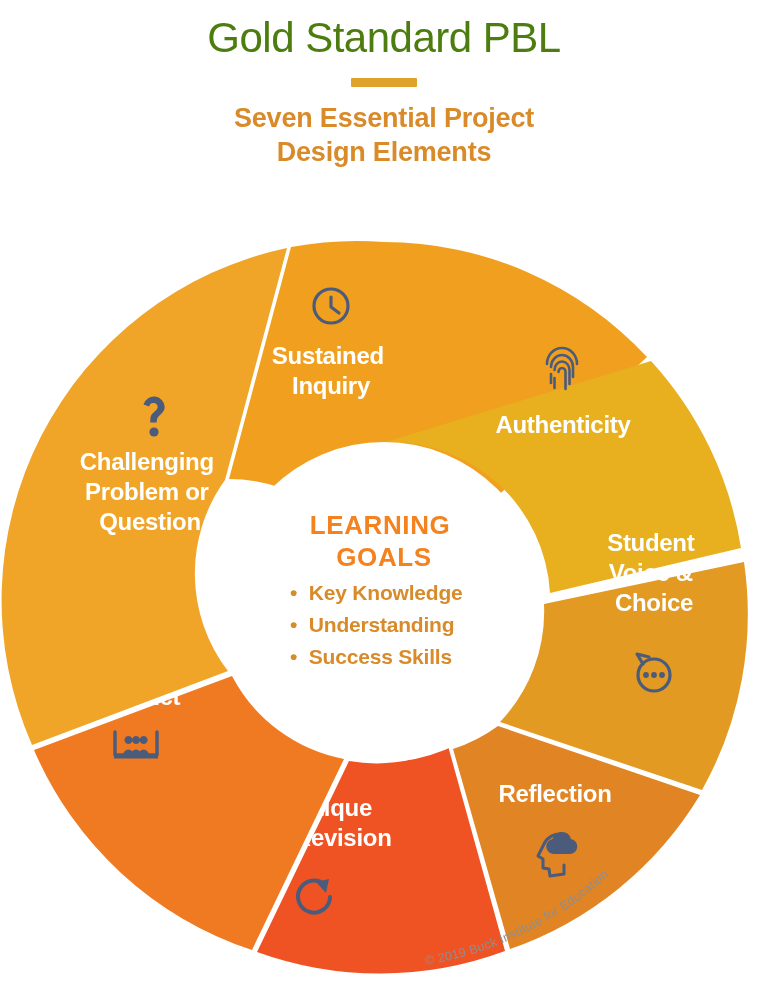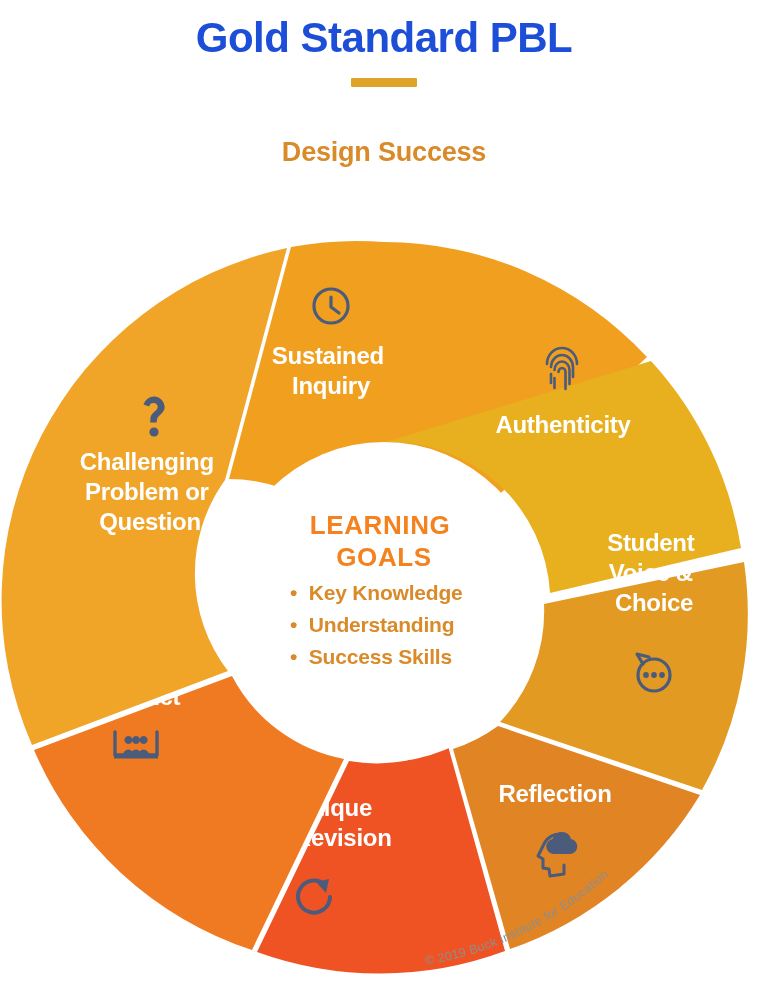--- a/index.html
+++ b/index.html
@@ -27,23 +27,23 @@
     position: absolute;
     top: 0;
     left: 0;
     width: 768px;
     text-align: center;
   }
   .title {
     margin: 0;
     padding-top: 16px;
     font-size: 42px;
-    font-weight: bold;
+    font-weight: normal;
     letter-spacing: -0.5px;
-    color: #1d4ed8;
+    color: #4d7c0f;
     line-height: 1.06;
     font-family: "Liberation Sans", sans-serif;
   }
   .rule {
     width: 66px;
     height: 9px;
     background: #e0a32a;
     margin: 17px auto 14px auto;
     border-radius: 1px;
   }
@@ -104,22 +104,22 @@
 </style>
 </head>
 <body>
 
 <div id="page">
 
   <div class="header">
     <h1 class="title">Gold Standard PBL</h1>
     <div class="rule"></div>
     <h2 class="subtitle">
-      <br>
-      <span>Design Success</span>
+      <span>Seven Essential Project</span><br>
+      <span>Design Elements</span>
     </h2>
   </div>
 
   <div class="wheel-wrap">
   <svg class="wheel" width="768" height="768" viewBox="0 0 768 768" xmlns="http://www.w3.org/2000/svg">
 
     <defs>
 
       <path id="copypath" d="M 420 748 A 360 360 0 0 0 662 596" fill="none"></path>
     </defs>

